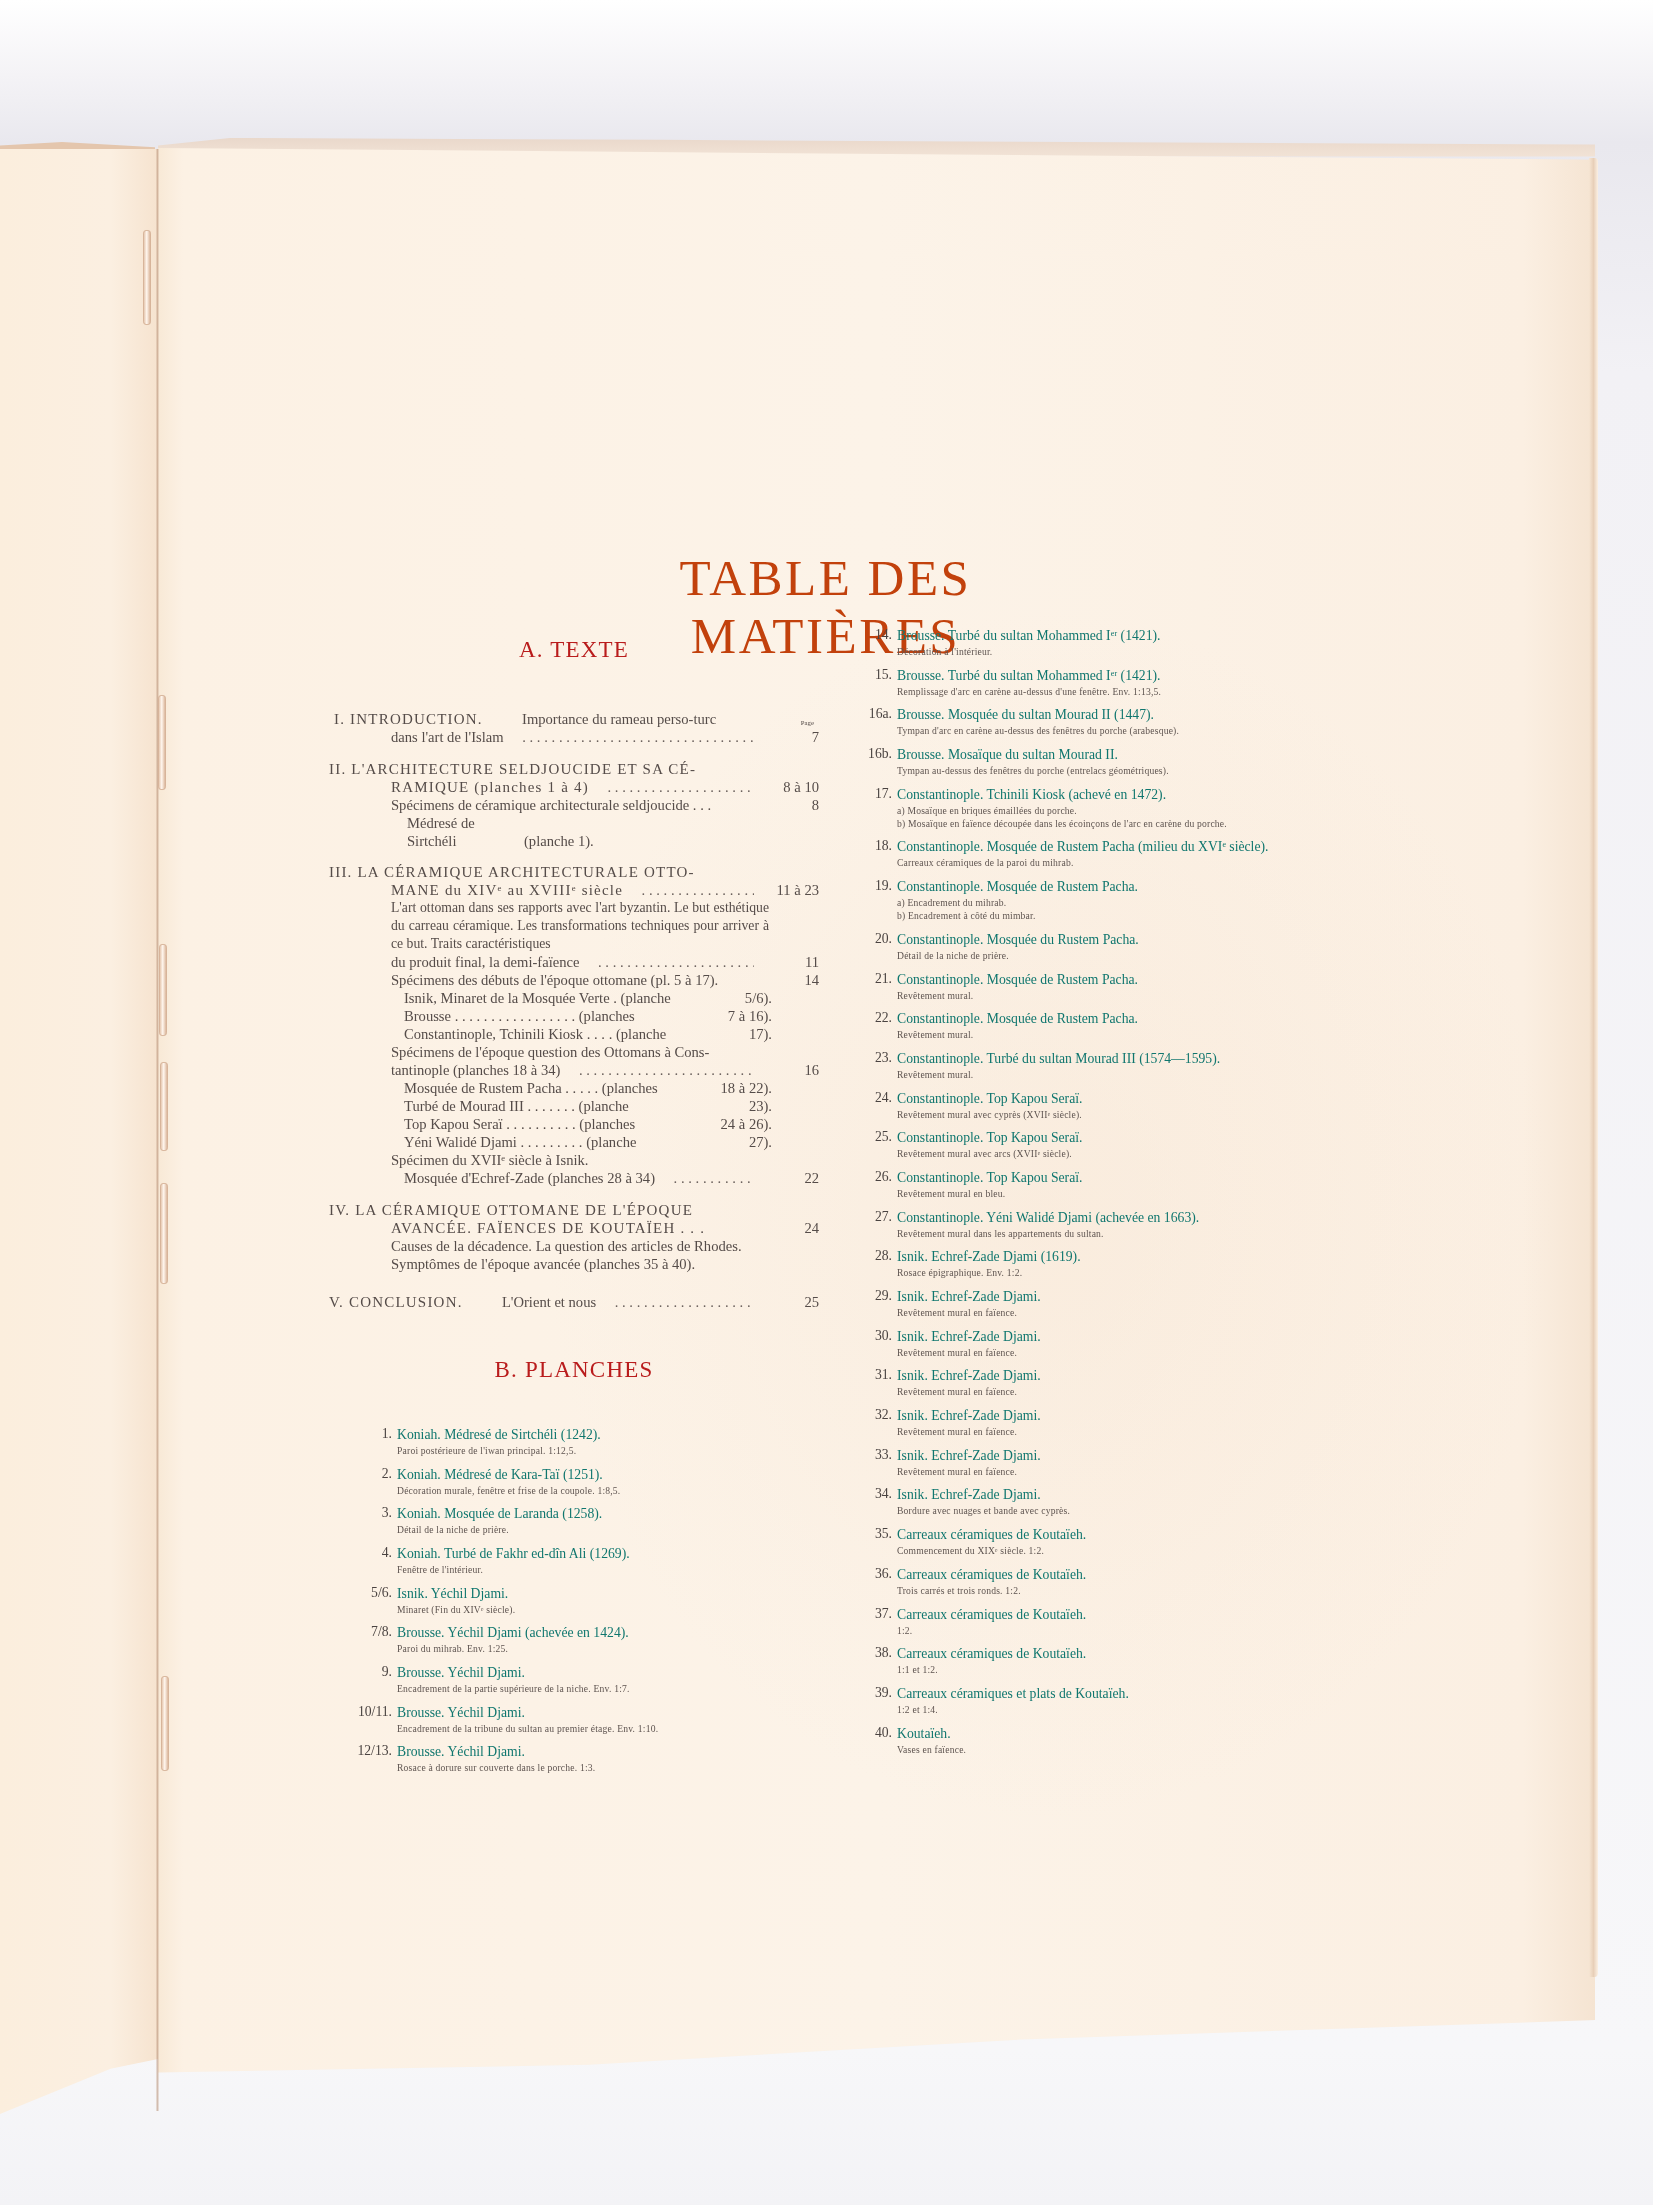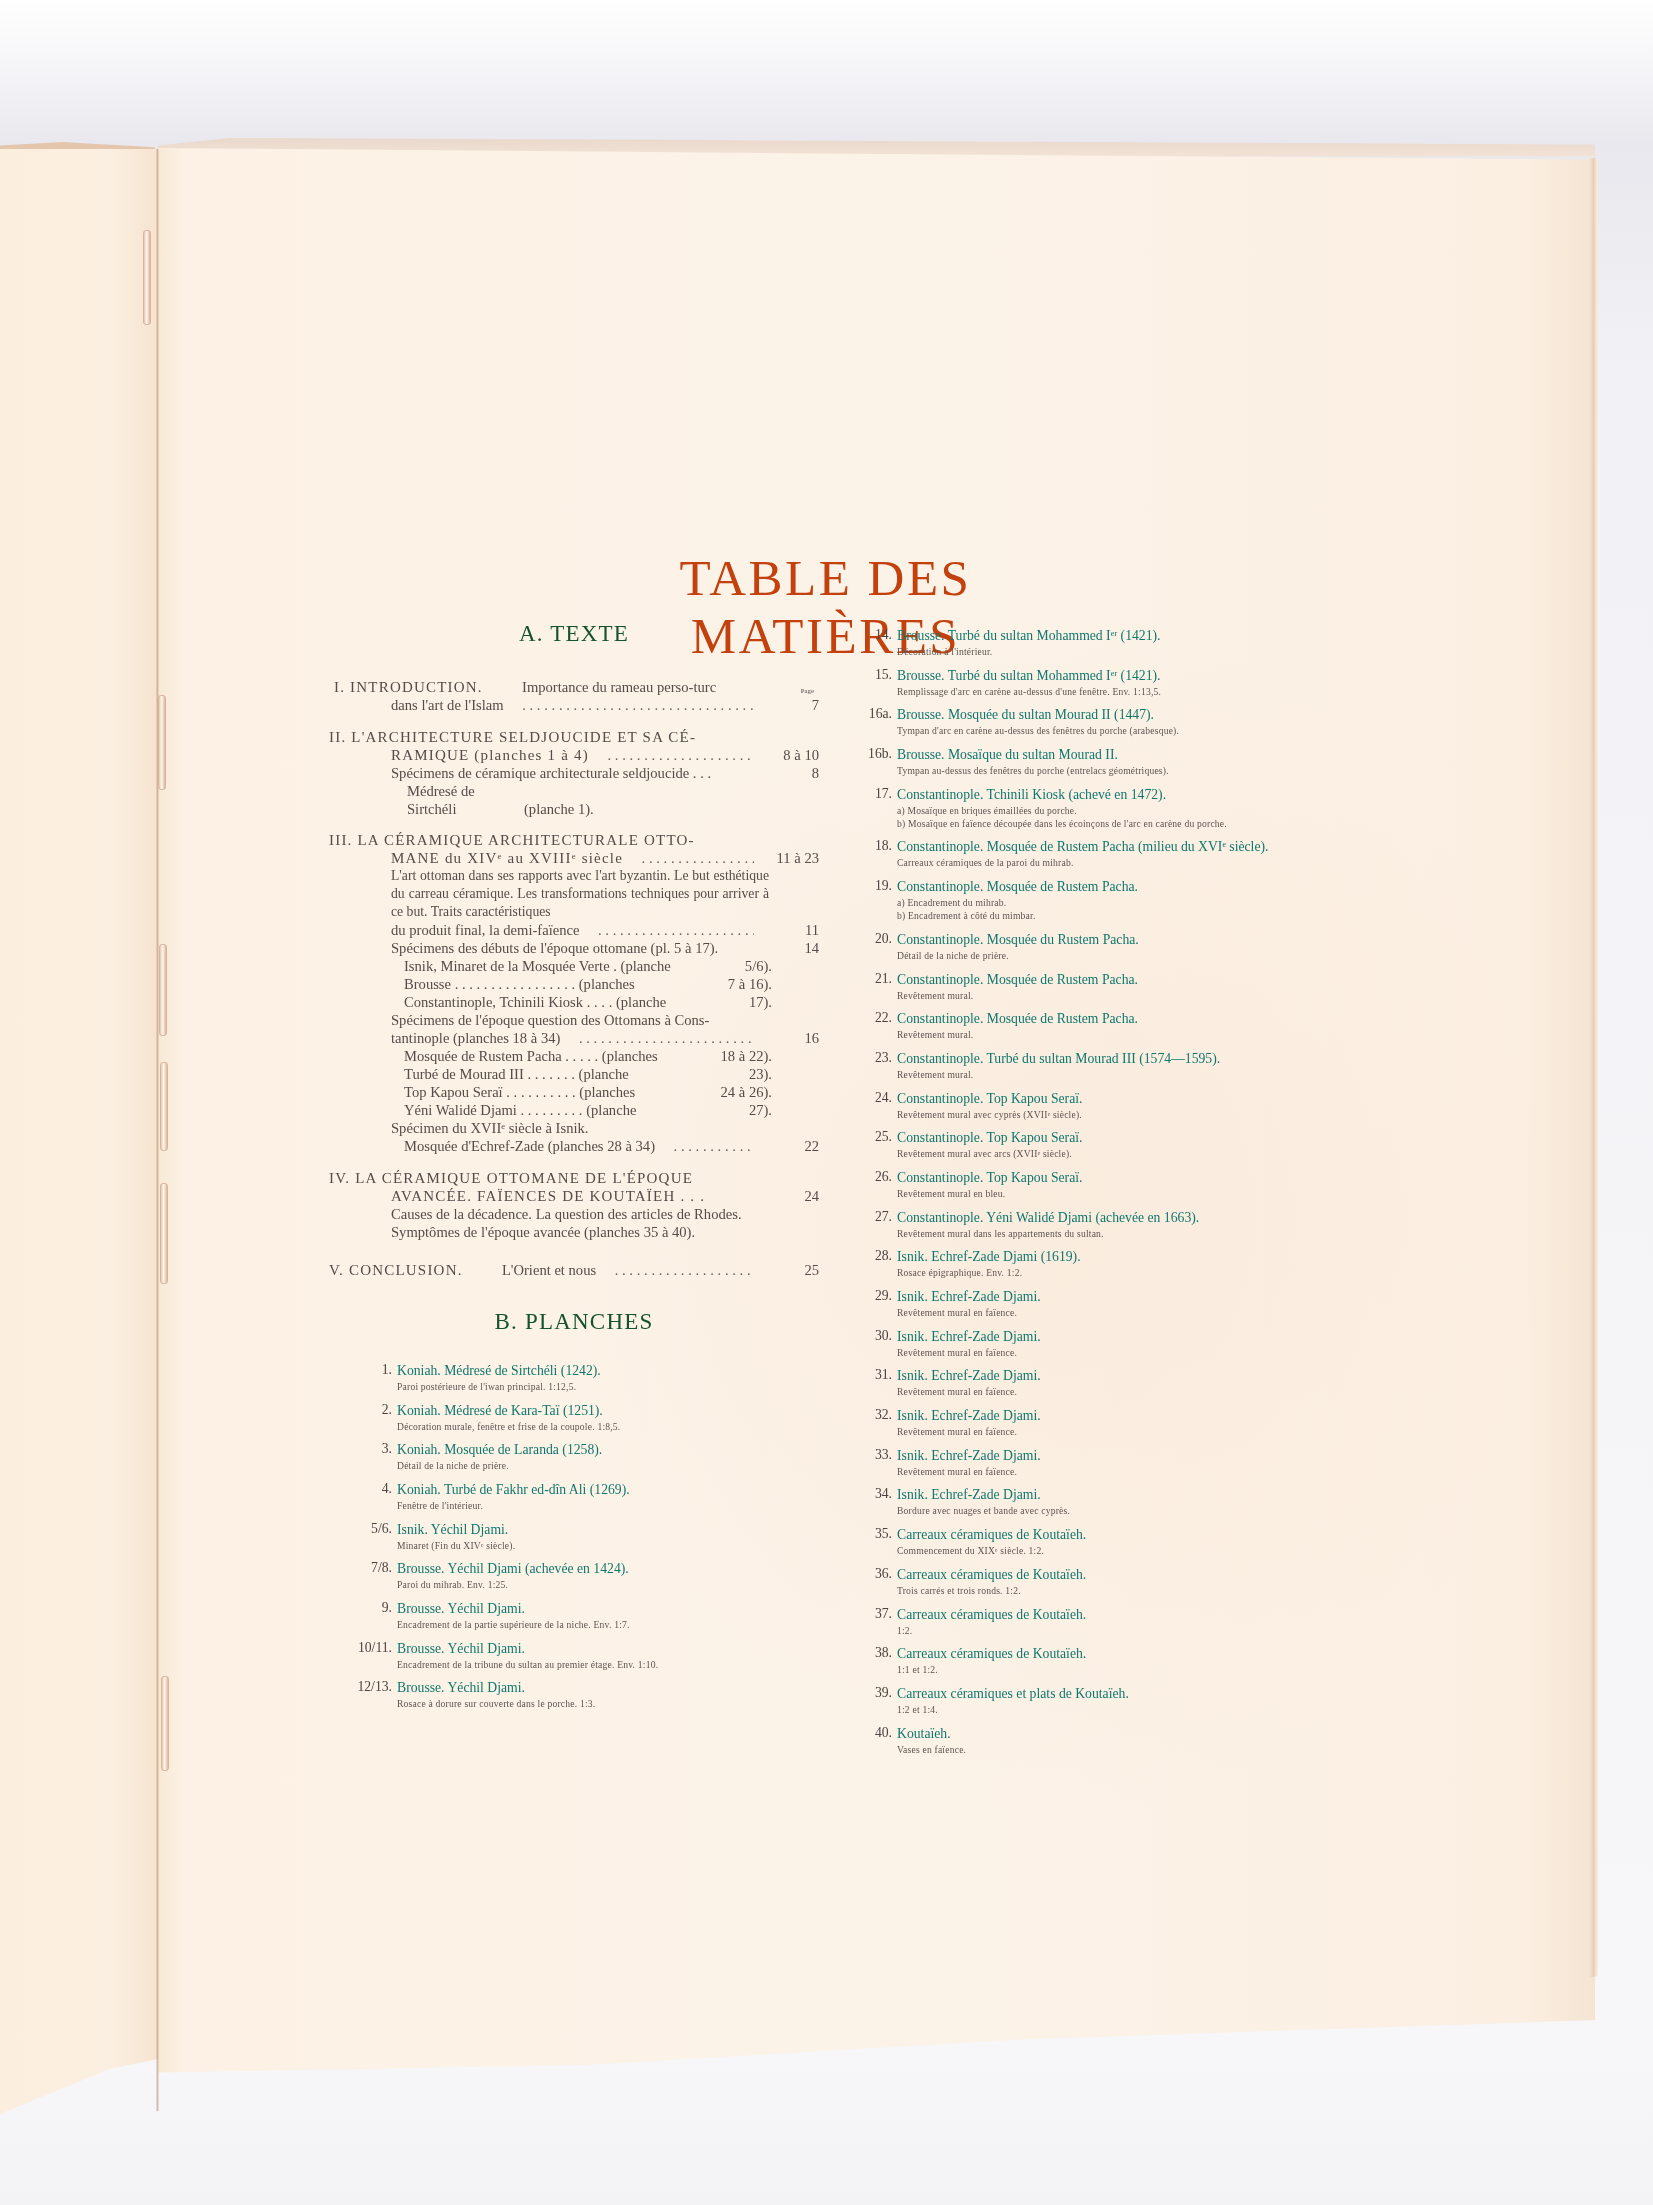--- a/index.html
+++ b/index.html
@@ -49,22 +49,22 @@
   .doc {
     position:absolute; left:0; top:0; width:1654px; height:2205px;
   }
   .title {
     position:absolute; left:546px; top:515px; width:559px; text-align:center;
     font-size:51px; letter-spacing:2.5px; color:#c2410c; font-weight:normal;
   }
   .col-left { position:absolute; left:329px; top:621px; width:490px; }
   .col-right { position:absolute; left:854px; top:627px; width:497px; }
   .section-heading {
-    text-align:center; font-size:23px; letter-spacing:1.2px; color:#14532d;
-    margin:0; font-weight:normal;
+    text-align:center; font-size:23px; letter-spacing:1.2px; color:#b91c1c;
+    margin:16px; font-weight:normal;
   }
   .toc-entry { position:relative; font-size:14.6px; line-height:18px; color:#554c49; }
   .caps { letter-spacing:1.2px; font-size:15px; }
   .indent2 { padding-left:62px; }
   .indent3 { padding-left:71px; }
   .line { display:flex; align-items:baseline; white-space:nowrap;gap:16px; }
   .line .txt { flex:0 0 auto; }
   .line .dots { flex:1 1 auto; overflow:hidden; letter-spacing:3.7px; margin:0 2.5px; color:#6a605c; }
   .line .pg { flex:0 0 47px; text-align:right; }
   .small-page-label { font-size:6.8px; position:absolute; right:5px; top:3.7px; }

